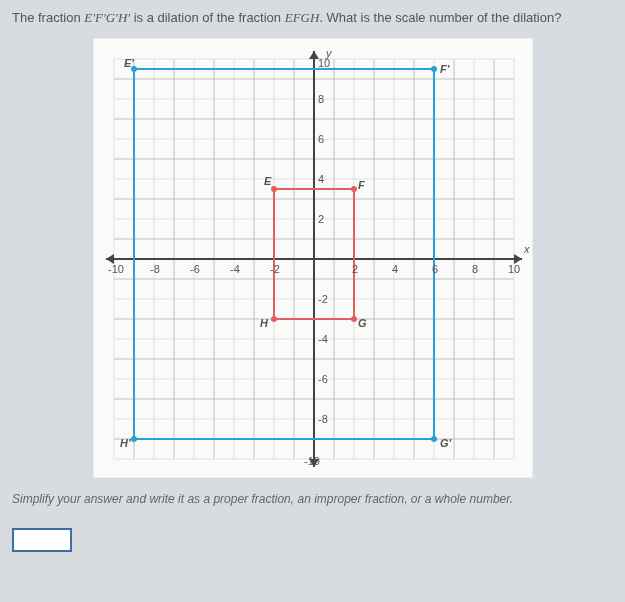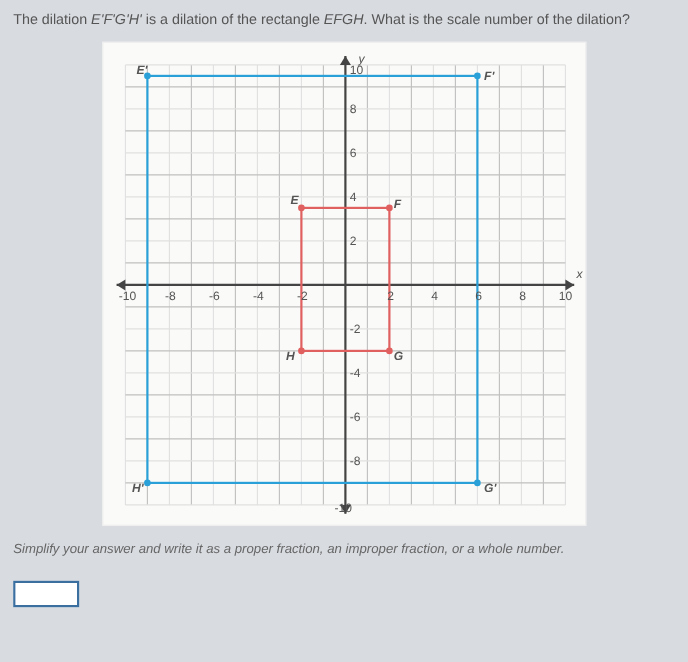--- a/index.html
+++ b/index.html
@@ -1,39 +1,39 @@
 <!DOCTYPE html>
 <html><head>
   <meta charset="utf-8">
   <style>
     * { box-sizing: border-box; margin: 0; padding: 0; }
     body { width: 625px; height: 602px; background: #d8dbe0; font-family: Arial, sans-serif; padding: 8px 12px; color: #5a5a60; filter: blur(0.3px); }
     .question { font-size: 13px; line-height: 1.5; color: #555; margin-bottom: 10px; }
-    .question i { font-style: italic; }
+    .question i { font-style: italic; font-family: Liberation Serif, serif; }
     .graph-wrap { display: flex; justify-content: center; margin-bottom: 12px; }
     .graph { background: #fafaf8; position: relative; width: 440px; height: 440px; border: 1px solid #eee; }
     svg { display: block; }
     .grid line { stroke: #e0e0e0; stroke-width: 1; }
     .grid line.major { stroke: #bfbfbf; }
     .axis line { stroke: #444; stroke-width: 2; }
     .axis-label { font: 11px Arial; fill: #555; }
     .shape-outer { stroke: #2aa0d8; stroke-width: 2; fill: none; }
     .point-outer { fill: #2aa0d8; }
     .shape-inner { stroke: #e06060; stroke-width: 2; fill: none; }
     .point-inner { fill: #e06060; }
     .lbl { font: italic 600 11px Arial; fill: #555; }
     .instruction { font-size: 12px; font-style: italic; color: #666; line-height: 1.5; margin-bottom: 20px; }
     .answer-box { width: 60px; height: 24px; border: 2px solid #3b6fa0; background: #fff; }
     .axis-arrow { fill: #444; }
   </style>
 </head>
 <body>
 
 <div class="question">
-  <span>The dilation </span><i>E'F'G'H'</i><span> is a dilation of the rectangle </span><i>EFGH</i><span>. What is the scale number of the dilation?</span>
+  <span>The fraction </span><i>E'F'G'H'</i><span> is a dilation of the fraction </span><i>EFGH</i><span>. What is the scale number of the dilation?</span>
 </div>
 
 <div class="graph-wrap">
   <div class="graph">
     <svg width="440" height="440" viewBox="0 0 440 440">
 
       <g class="grid">
         <line x1="20" y1="20" x2="20" y2="420"></line>
           <line x1="40" y1="20" x2="40" y2="420" class="major"></line>
         <line x1="60" y1="20" x2="60" y2="420"></line>

